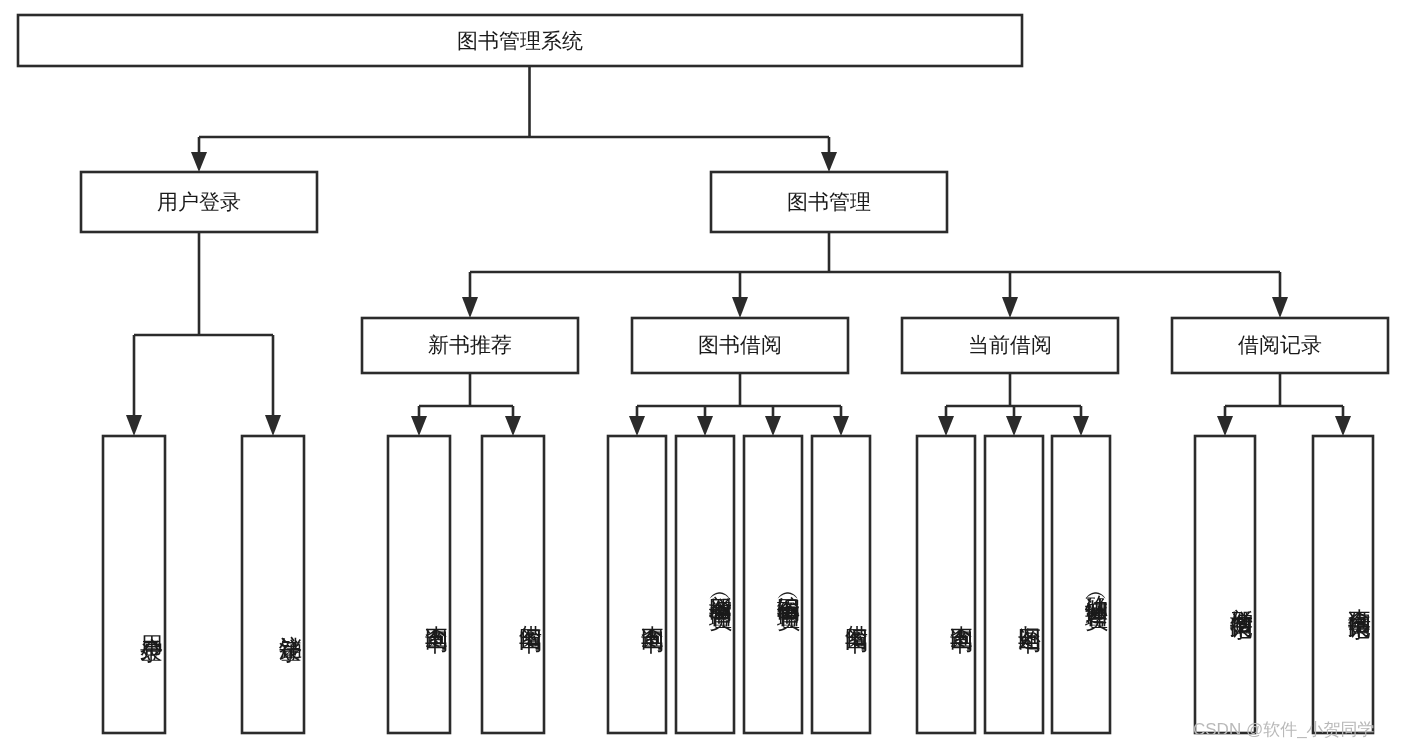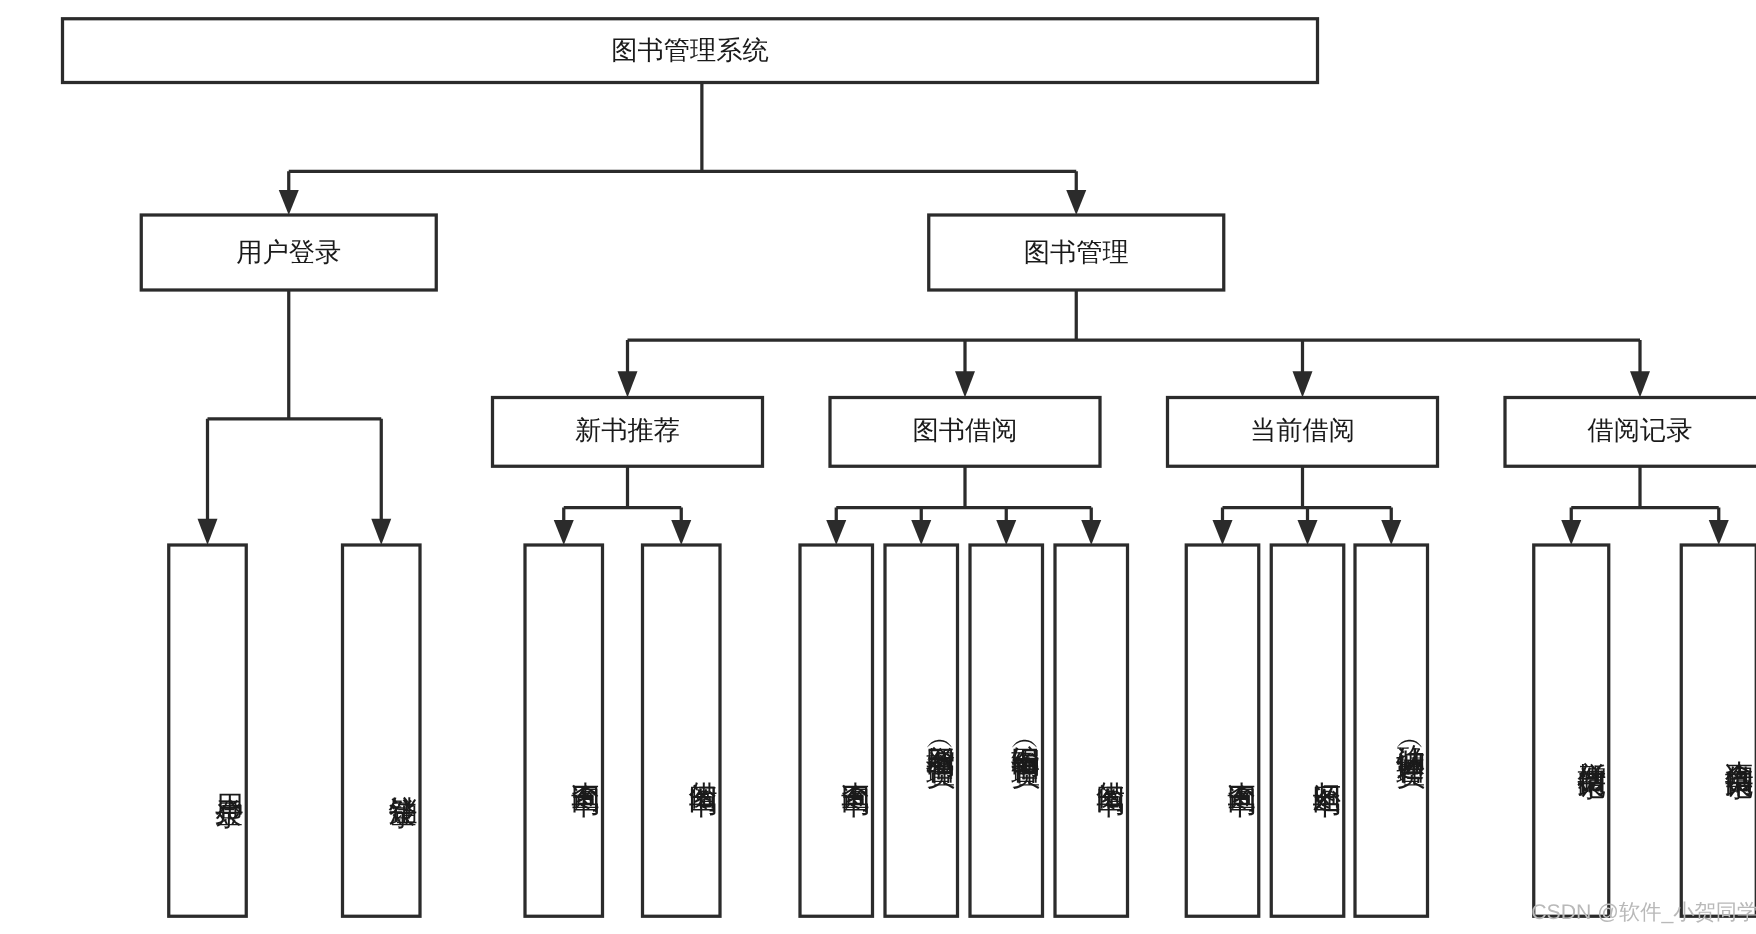--- a/index.html
+++ b/index.html
@@ -11,21 +11,20 @@
     font-family: "Liberation Sans", sans-serif;
     width: 1405px;
     height: 747px;
     overflow: hidden;
   }
   #diagram-root {
     position: relative;
     width: 1321px;
     height: 747px;
     background: #ffffff;
-    margin-left: 32px;
   }
   svg#tree-svg {
     position: absolute;
     left: 0;
     top: 0;
     width: 1405px;
     height: 747px;
   }
   .node-box {
     fill: #ffffff;

